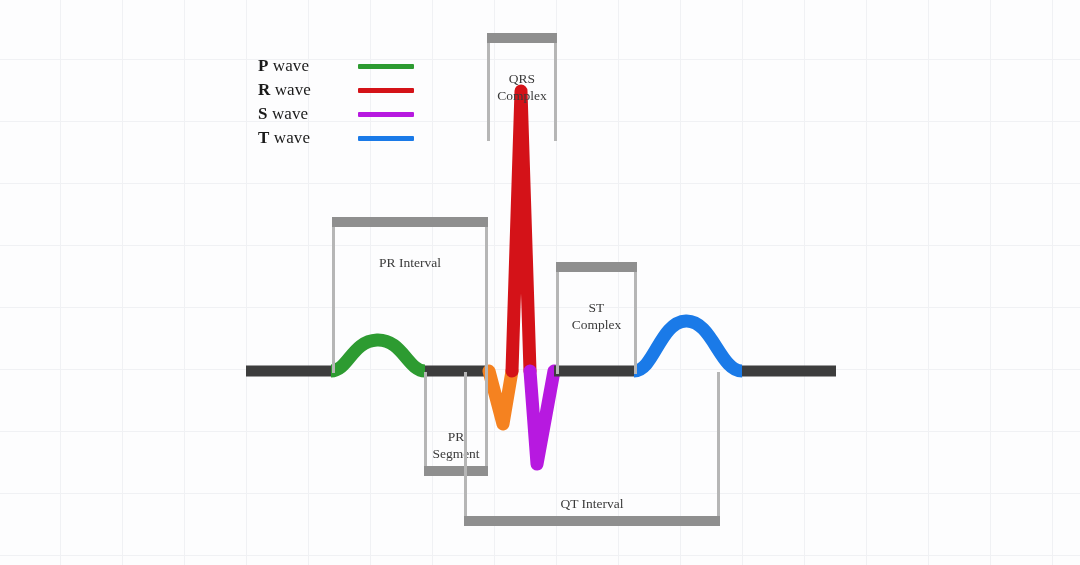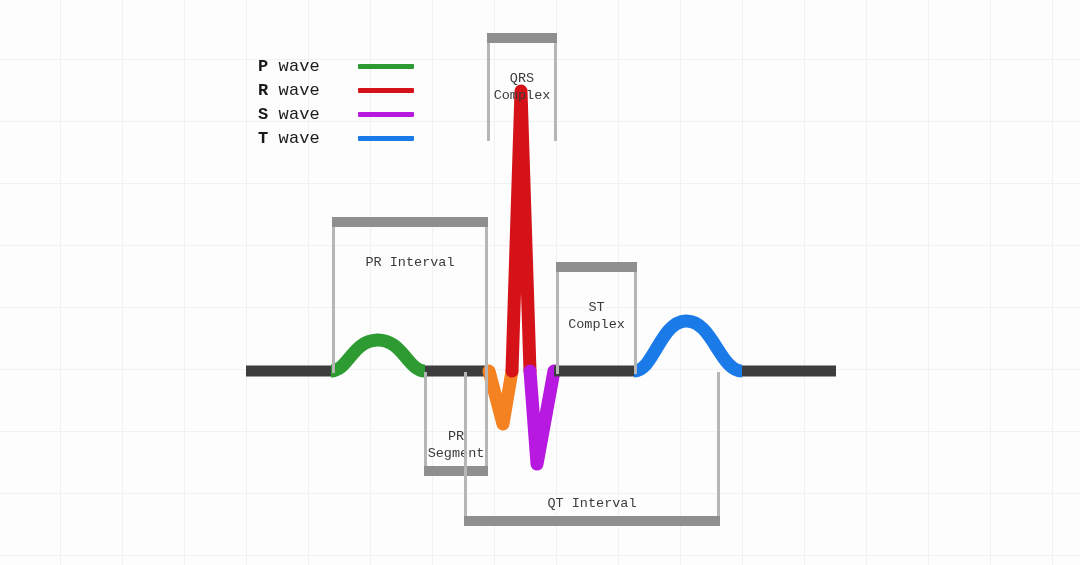--- a/index.html
+++ b/index.html
@@ -11,21 +11,21 @@
     position: relative;
     width: 1080px;
     height: 565px;
     overflow: hidden;
     background-color: #fdfdfe;
     background-image:
       linear-gradient(to right, #f0f1f4 1px, transparent 1px),
       linear-gradient(to bottom, #f0f1f4 1px, transparent 1px);
     background-size: 62px 62px;
     background-position: -2px -3px;
-    font-family: Liberation Mono, monospace;
+    font-family: Liberation Serif, serif;
   }
   #ecg-svg {
     position: absolute;
     left: 0;
     top: 0;
     width: 1080px;
     height: 565px;
   }
   
   .legend {

